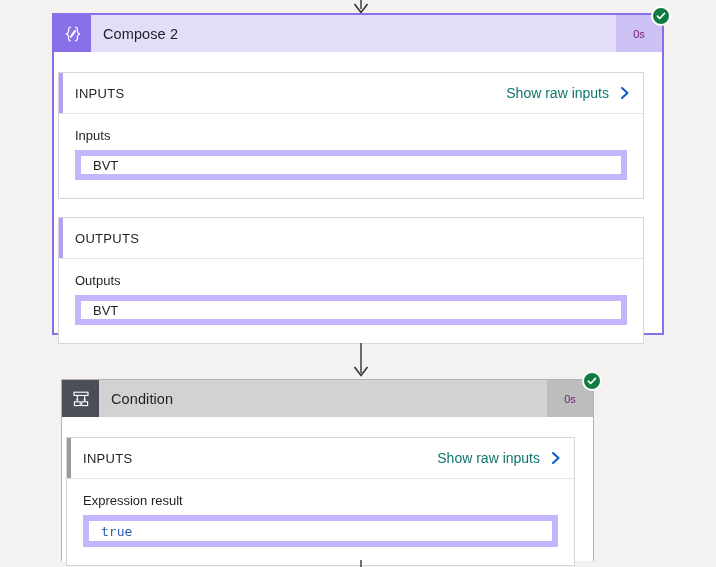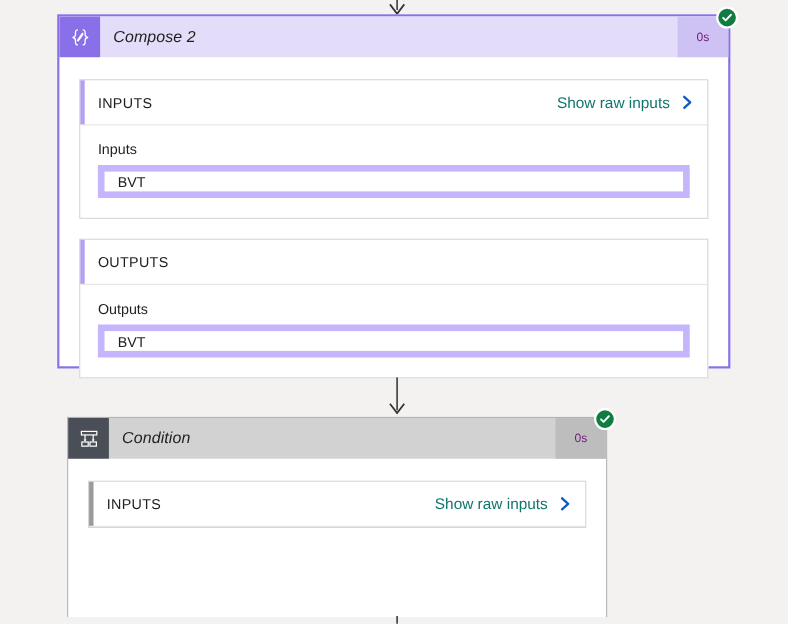--- a/index.html
+++ b/index.html
@@ -26,21 +26,21 @@
     position: absolute;
     background: #ffffff;
   }
   .card.compose {
     left: 52px; top: 13px;
     width: 612px; height: 322px;
     border: 2px solid #8a70e8;
   }
   .card.condition {
     left: 61px; top: 379px;
-    width: 491px; height: 182px;
+    width: 533px; height: 182px;
     border: 1px solid #b3b3b3;
     border-bottom: none;
   }
 
   
   .card-header {
     position: relative;
     display: flex;
     align-items: stretch;
     height: 37px;
@@ -59,21 +59,20 @@
   .condition .card-icon { background: #4a4f57; }
 
   .card-title {
     flex: 1;
     display: flex;
     align-items: center;
     padding-left: 12px;
     font-size: 14.5px;
     color: #1f1f1f;
     letter-spacing: .1px;
-    font-style: italic;
   }
 
   .card-duration {
     width: 46px;
     min-width: 46px;
     display: flex;
     align-items: center;
     justify-content: center;
     font-size: 11px;
     color: #701a75;
@@ -91,21 +90,21 @@
     display: flex;
     align-items: center;
     justify-content: center;
   }
   .status-badge svg { display:block; }
   .compose .status-badge { right: -9px; top: -9px; }
   .condition .status-badge { right: -9px; top: -9px; }
 
   
   .card-body {
-    padding: 20px 18px 0 18px;
+    padding: 20px 18px 0 4px;
   }
 
   
   .section {
     border: 1px solid #d6d6d6;
     background: #ffffff;
     margin-bottom: 18px;
   }
   .section-header {
     display: flex;
@@ -269,20 +268,24 @@
           <span class="section-label">INPUTS</span>
           <span class="section-action">
             <span>Show raw inputs</span>
             <span class="chev">
               <svg width="12" height="16" viewBox="0 0 12 16">
                 <path d="M3 3 L8.5 8 L3 13" fill="none" stroke="#0b5cc9" stroke-width="2.1" stroke-linecap="round" stroke-linejoin="round"></path>
               </svg>
             </span>
           </span>
         </div>
+        <div class="section-body">
+          <div class="field-label">Expression result</div>
+          <div class="field-box code">true</div>
+        </div>
       </div>
     </div>
   </div>
 
   <div class="connector" style="left:352px; top:560px;">
     <svg width="18" height="12" viewBox="0 0 18 12">
       <line x1="9" y1="0" x2="9" y2="12" stroke="#333333" stroke-width="1.4"></line>
     </svg>
   </div>
 

